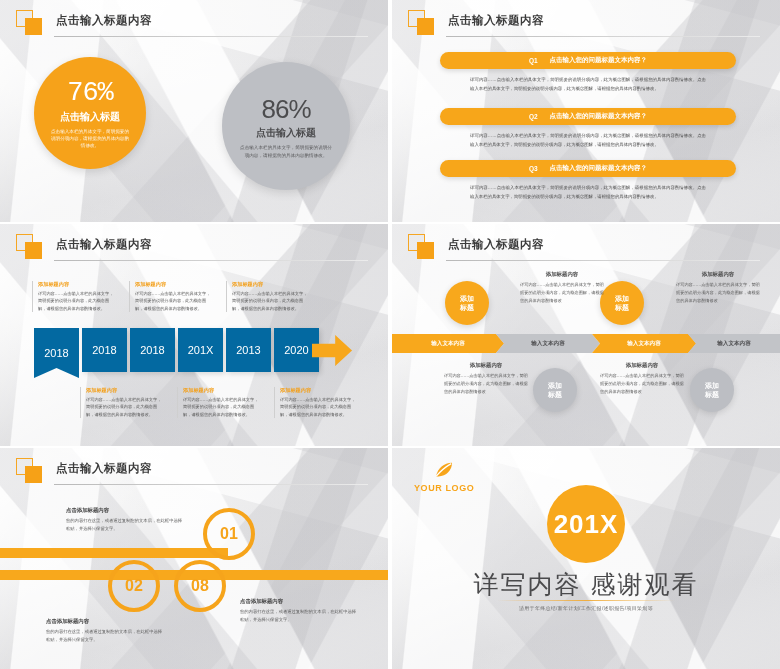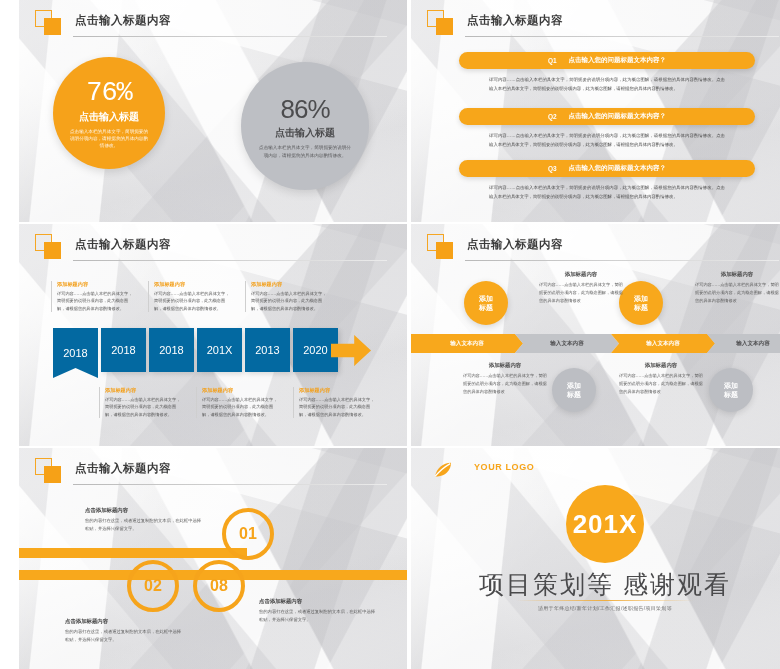--- a/index.html
+++ b/index.html
@@ -9,21 +9,20 @@
     font-family:"Liberation Sans","DejaVu Sans",sans-serif;
     overflow:hidden;
   }
   .sheet{
     width:780px; height:625px;
     display:grid;
     grid-template-columns:388px 388px;
     grid-template-rows:222px 222px 221px;
     column-gap:4px; row-gap:2px;
     background:#ffffff;
-    padding-left:19px;
   }
   
   .slide{
     position:relative; overflow:hidden;
     background:#f2f2f2;
   }
   .poly{
     position:absolute; inset:0;
     background:
       linear-gradient(128deg, rgba(255,255,255,.95) 0%, rgba(255,255,255,0) 38%),
@@ -156,21 +155,21 @@
     border:4.5px solid #f6a41b; background:transparent;
     display:flex; align-items:center; justify-content:center;
     color:#f6a41b; font-size:16px; font-weight:bold;
   }
   .bar5{ position:absolute; height:10px; background:#f8a81c; }
   .s5txt{ position:absolute; width:118px; }
   .s5txt .t{ font-size:5.4px; font-weight:bold; color:#3f3f3f; margin-bottom:3px; }
   .s5txt .b{ font-size:4.3px; color:#585858; line-height:1.85; }
 
   
-  .logo{ position:absolute; left:22px; top:14px; display:flex; gap:21px; }
+  .logo{ position:absolute; left:22px; top:14px; display:flex; align-items:center; gap:5px;flex-direction:column; }
   .leaf{ width:20px; height:16px; }
   .logotext{ font-size:9px; font-weight:bold; color:#f7a51b; letter-spacing:.6px; }
   .bigcirc{
     position:absolute; left:155px; top:37px; width:78px; height:78px; border-radius:50%;
     background:#f8a81c; color:#fff; font-size:26px; font-weight:bold;
     display:flex; align-items:center; justify-content:center; letter-spacing:1px;
   }
   .thanks{
     position:absolute; left:0; right:0; top:120px; text-align:center;
     font-size:25px; color:#4a4a4c; letter-spacing:2px;
@@ -402,19 +401,19 @@
           <path d="M2 18 C4 8, 12 1, 22 1 C22 10, 15 18, 5 18 Z" fill="#f7a51b"></path>
           <path d="M2 18 C7 12, 14 6, 21 2" stroke="#ffffff" stroke-width="1.6" fill="none"></path>
         </svg>
         <span class="logotext">YOUR LOGO</span>
       </div>
 
       <div class="bigcirc">
         <span>201X</span>
       </div>
 
-      <div class="thanks">项目策划等 感谢观看</div>
+      <div class="thanks">详写内容 感谢观看</div>
       <div class="thxline"></div>
       <div class="thxsub">适用于年终总结/新年计划/工作汇报/述职报告/项目策划等</div>
     </div>
   </div>
 
 </div>
 
 </body></html>

